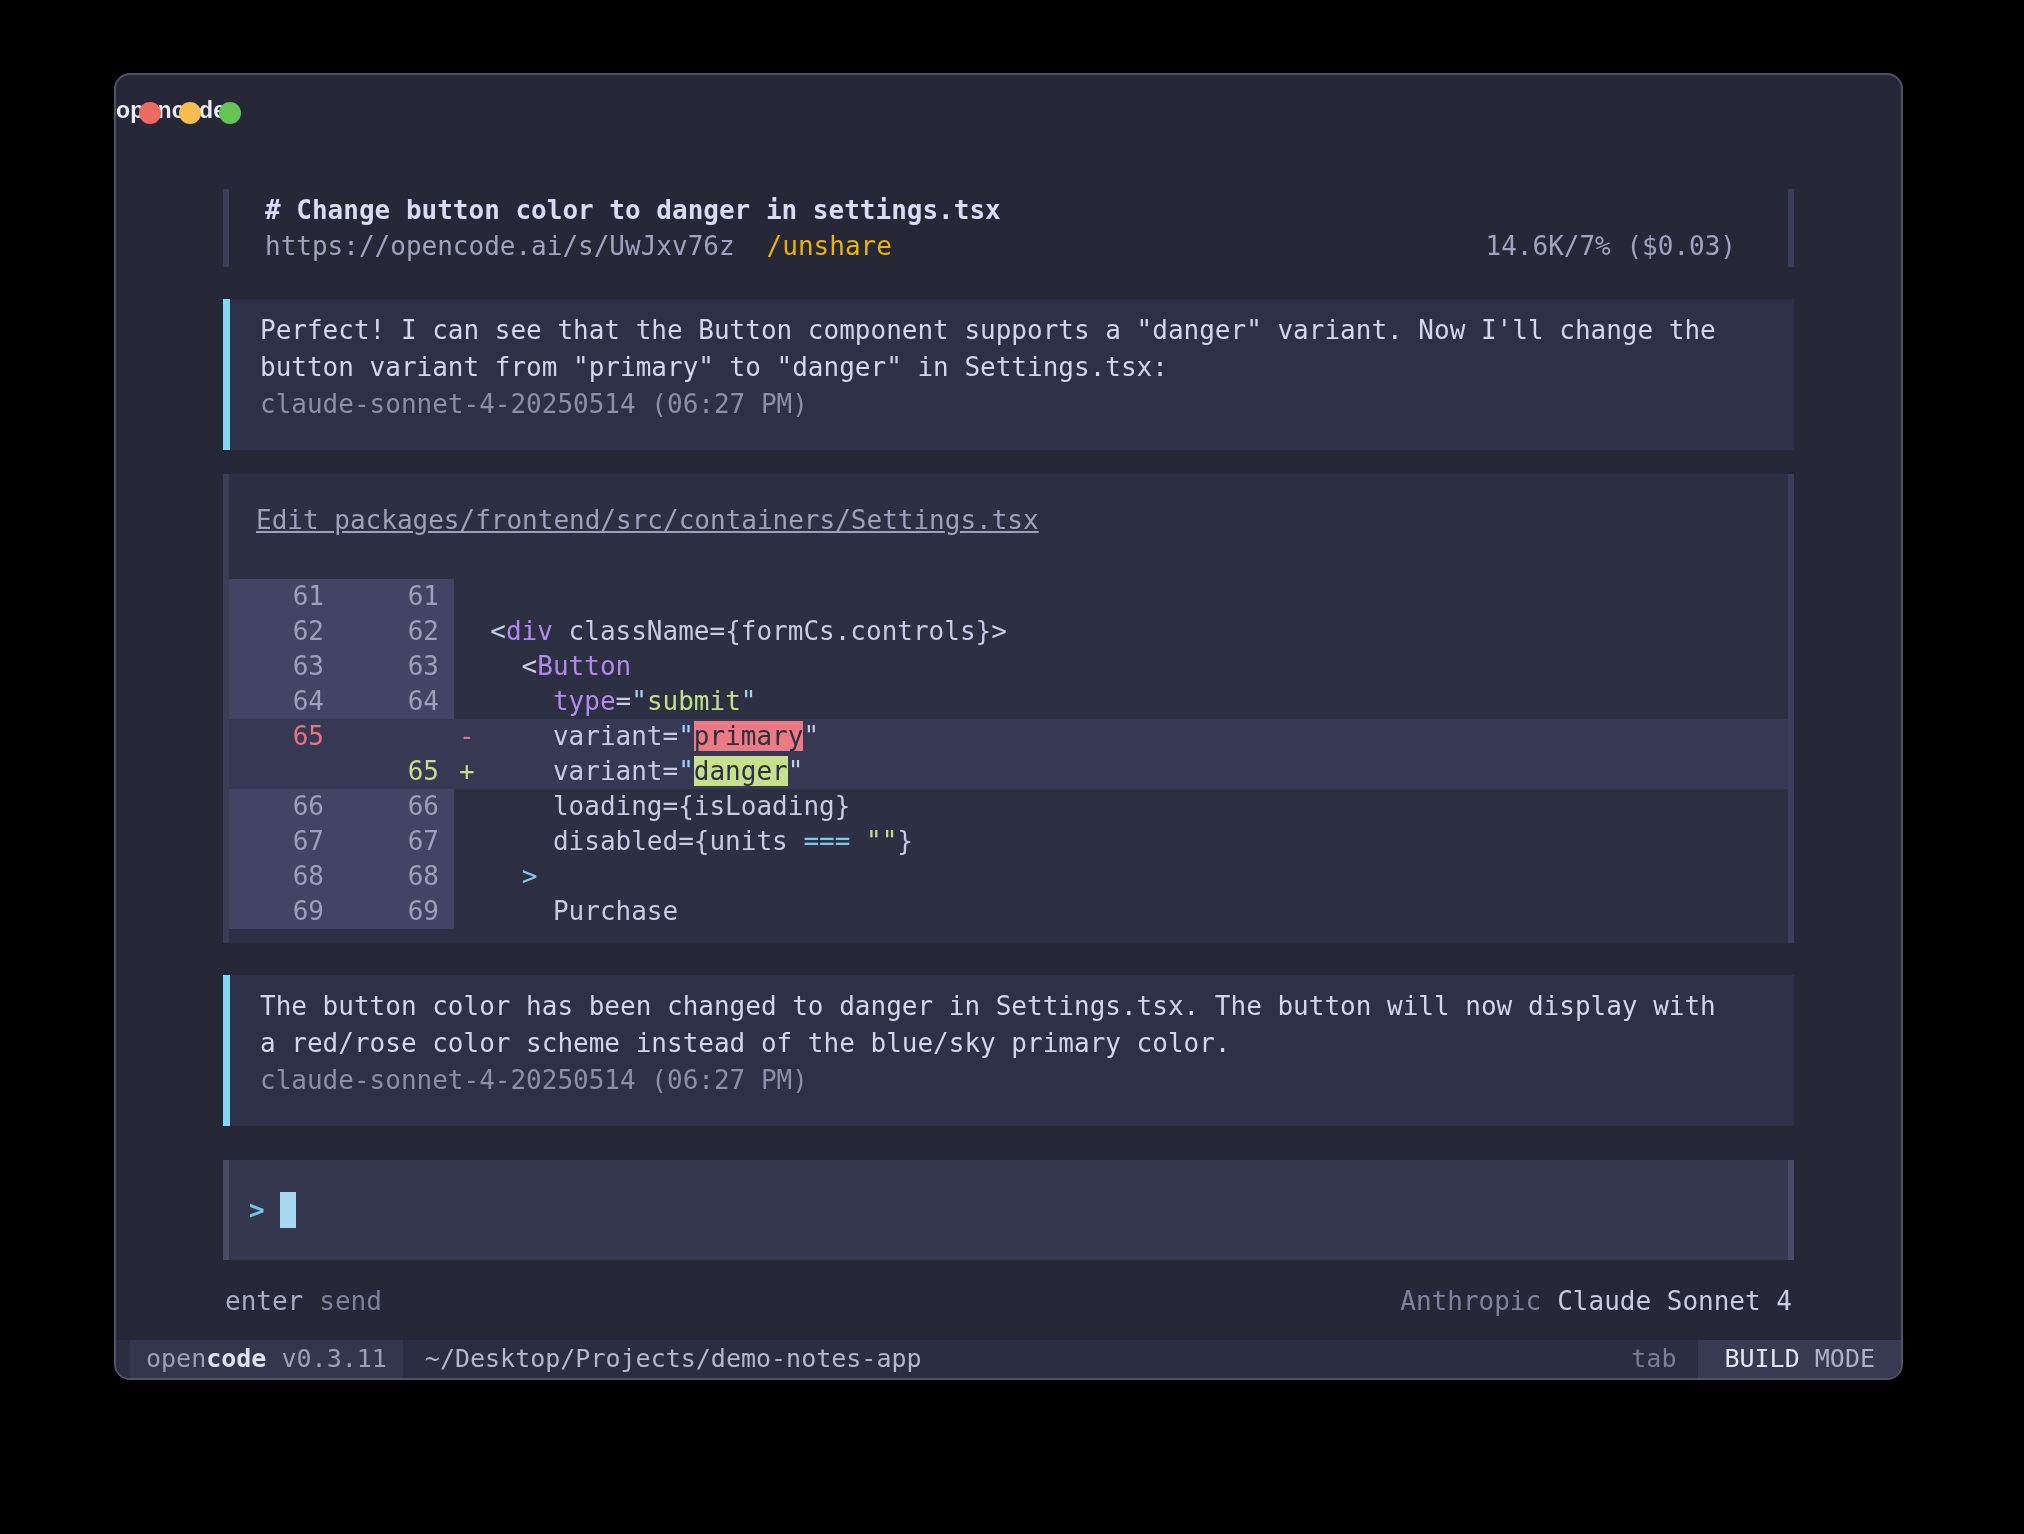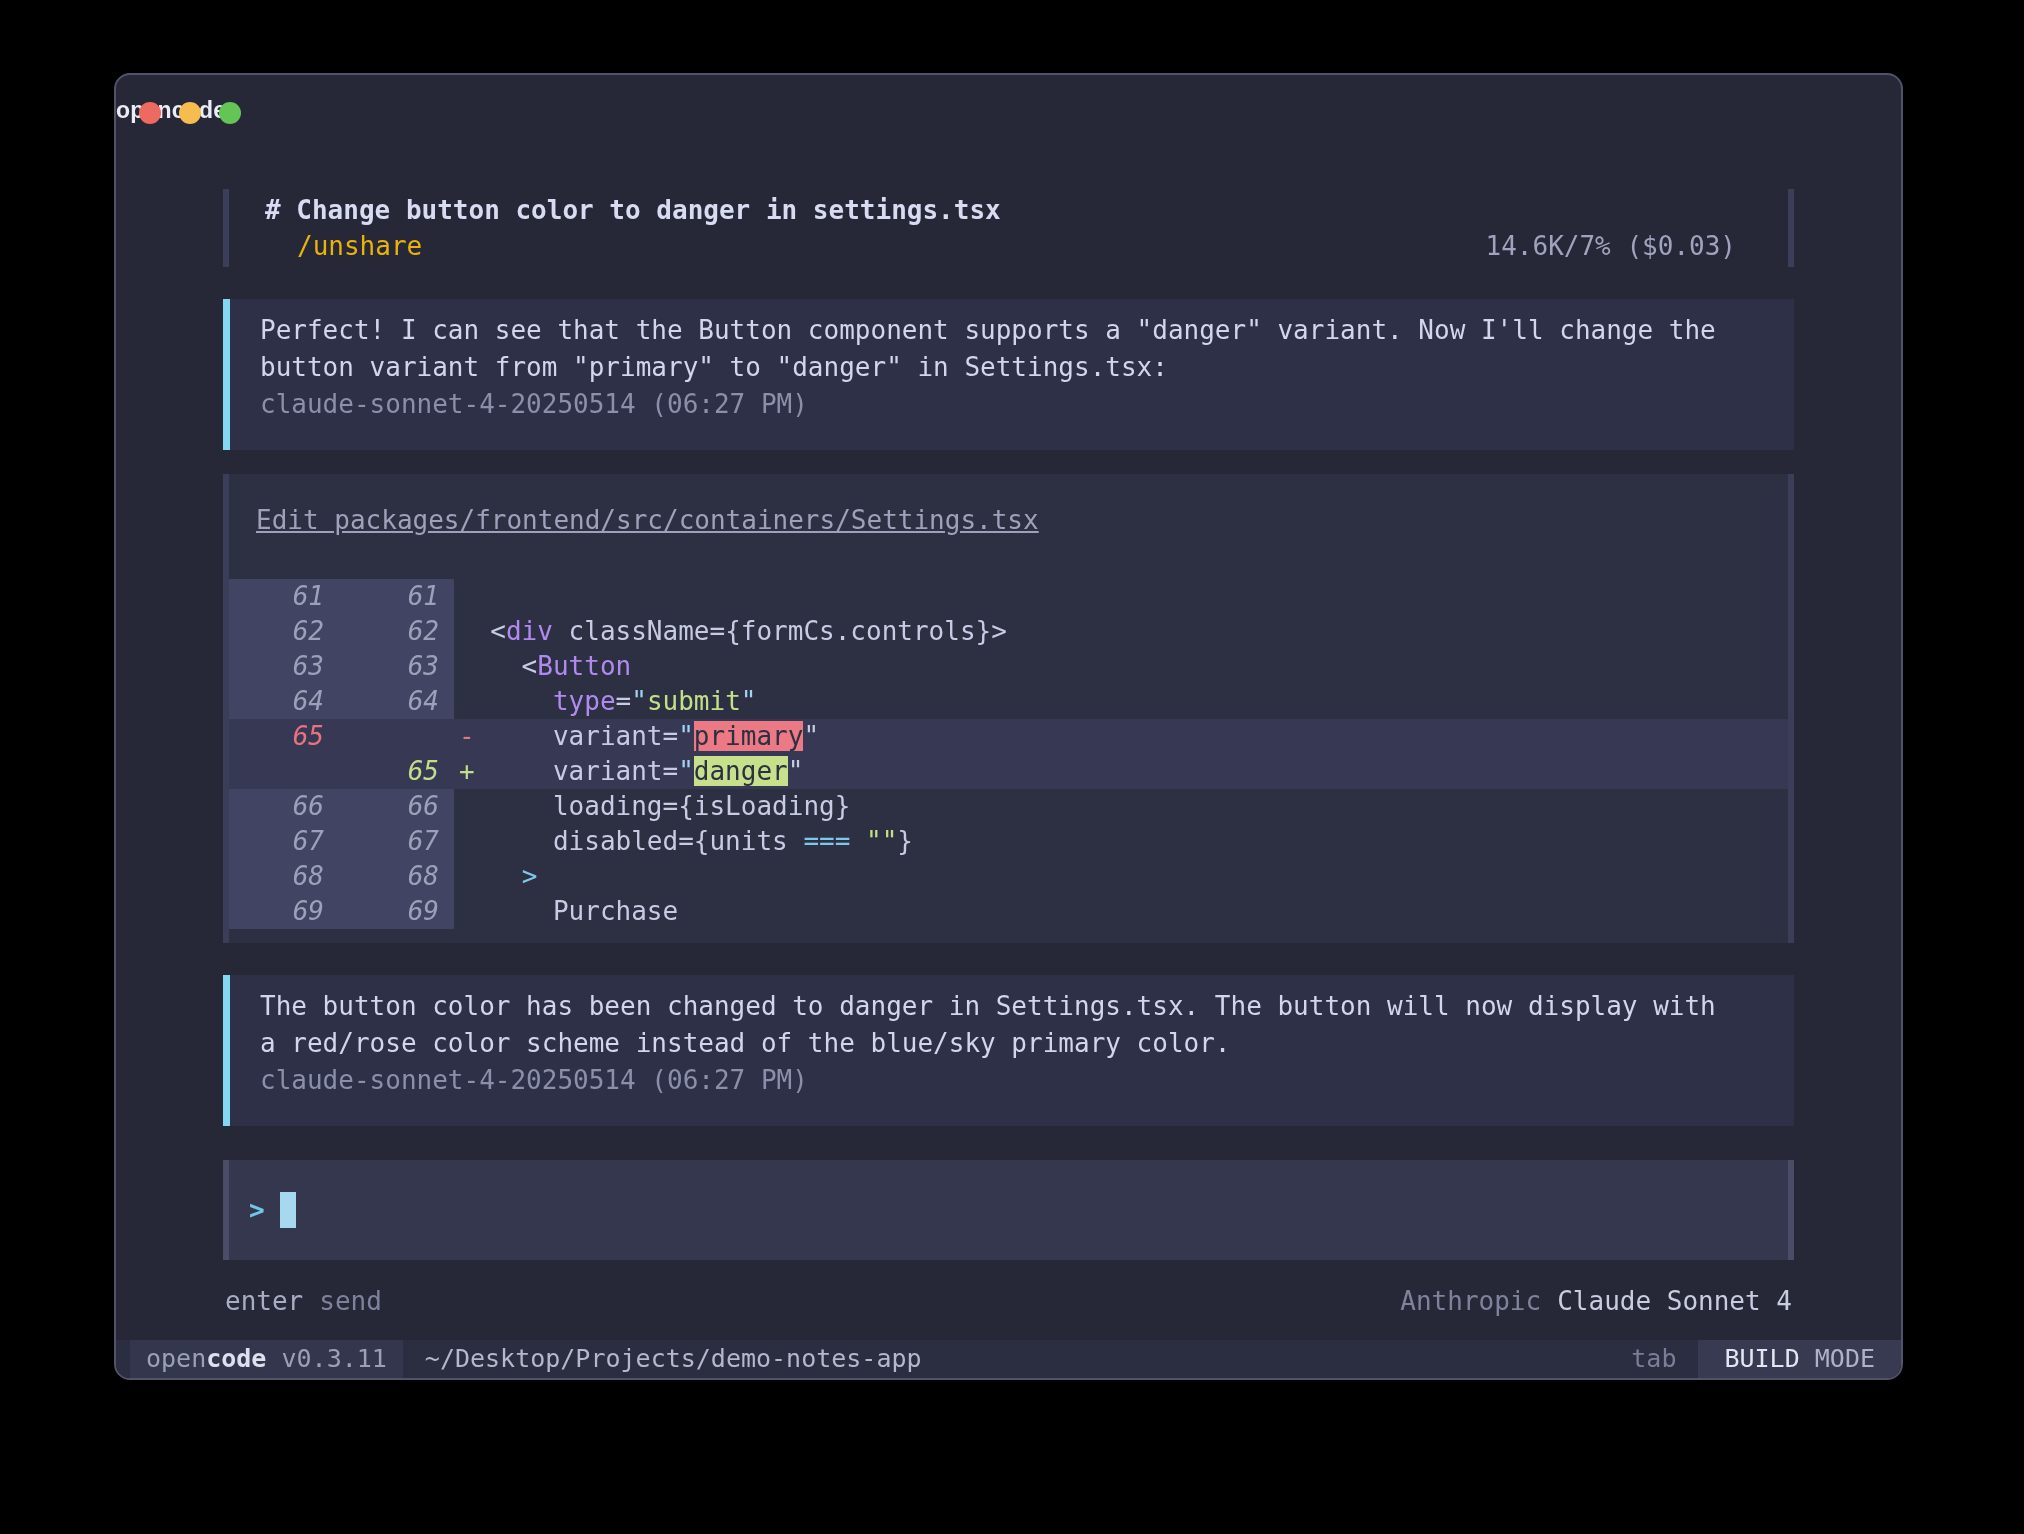--- a/index.html
+++ b/index.html
@@ -69,21 +69,21 @@
     padding:30px 0 14px 0;
   }
   .edit-header{
     color:#9da1ba;line-height:32px;
     padding-left:27px;margin-bottom:43px;
     white-space:pre;
     text-decoration:underline;
   }
   .diff{width:100%;}
   .drow{display:flex;height:35px;line-height:35px;}
-  .drow .gut{flex:0 0 auto;text-align:right;box-sizing:border-box;color:#9ca0b8;white-space:pre;font-style:italic;}
+  .drow .gut{flex:0 0 auto;text-align:right;box-sizing:border-box;color:#9ca0b8;white-space:pre;}
   .drow .gut.old{width:111px;padding-right:16px;}
   .drow .gut.new{width:114px;padding-right:15px;}
   .drow.ctx .gut{background:#424463;}
   .drow.del,.drow.add{background:#373954;}
   .drow.del .gut.old{color:#e8727e;}
   .drow.add .gut.new{color:#c3de8b;}
   .drow .code{flex:1;padding-left:5px;white-space:pre;color:#c7cbe4;}
   .mk{color:#c7cbe4;}
   .drow.del .mk{color:#e8727e;}
   .drow.add .mk{color:#c3de8b;}
@@ -150,20 +150,21 @@
       <div class="light green"></div>
     </div>
     <div class="win-title">opencode</div>
   </div>
 
   <div class="main">
 
     <div class="session-header">
       <div class="sh-line1"># Change button color to danger in settings.tsx</div>
       <div class="sh-line2">
+        <span class="sh-url">https://opencode.ai/s/UwJxv76z</span>
         <span class="sh-unshare">/unshare</span>
         <span class="sh-spacer"></span>
         <span class="sh-usage">14.6K/7% ($0.03)</span>
       </div>
     </div>
 
     <div class="msg">
       <div class="mtext">Perfect! I can see that the Button component supports a "danger" variant. Now I'll change the</div>
       <div class="mtext">button variant from "primary" to "danger" in Settings.tsx:</div>
       <div class="mmeta">claude-sonnet-4-20250514 (06:27 PM)</div>

